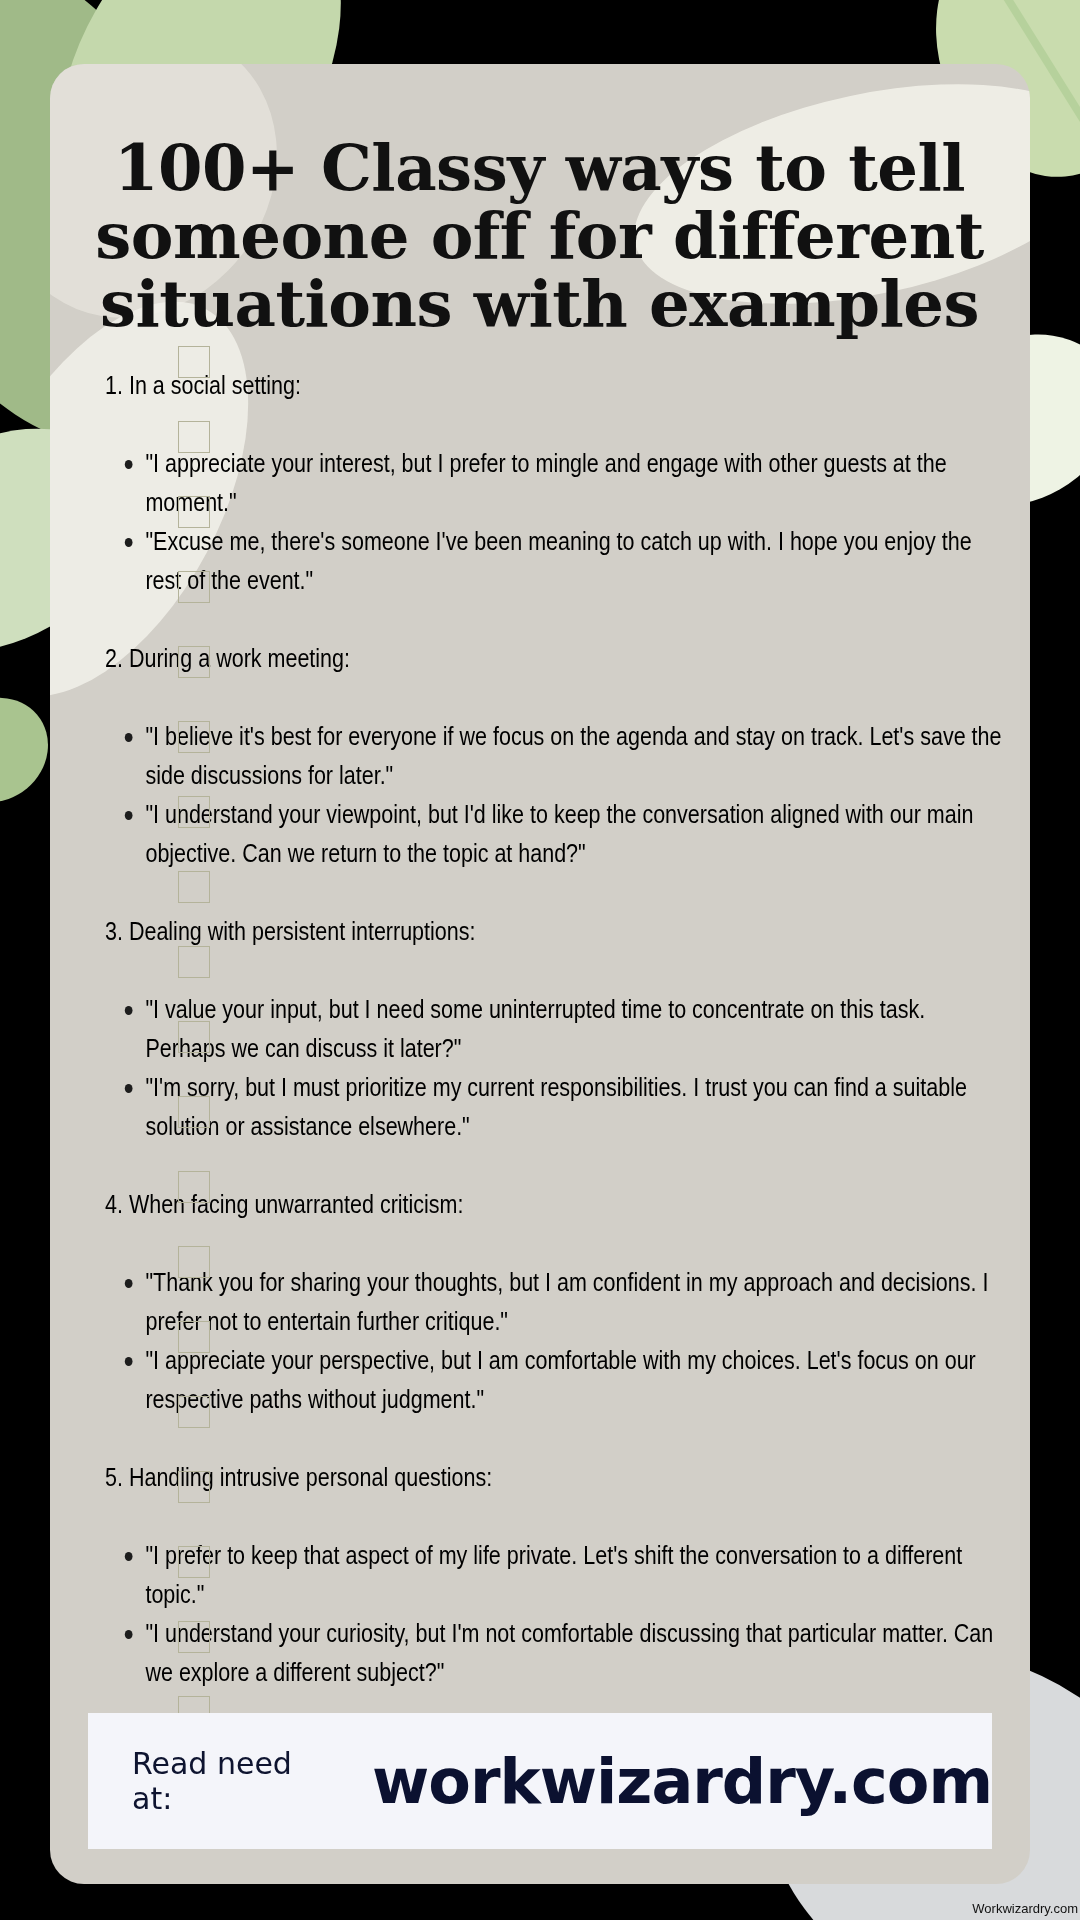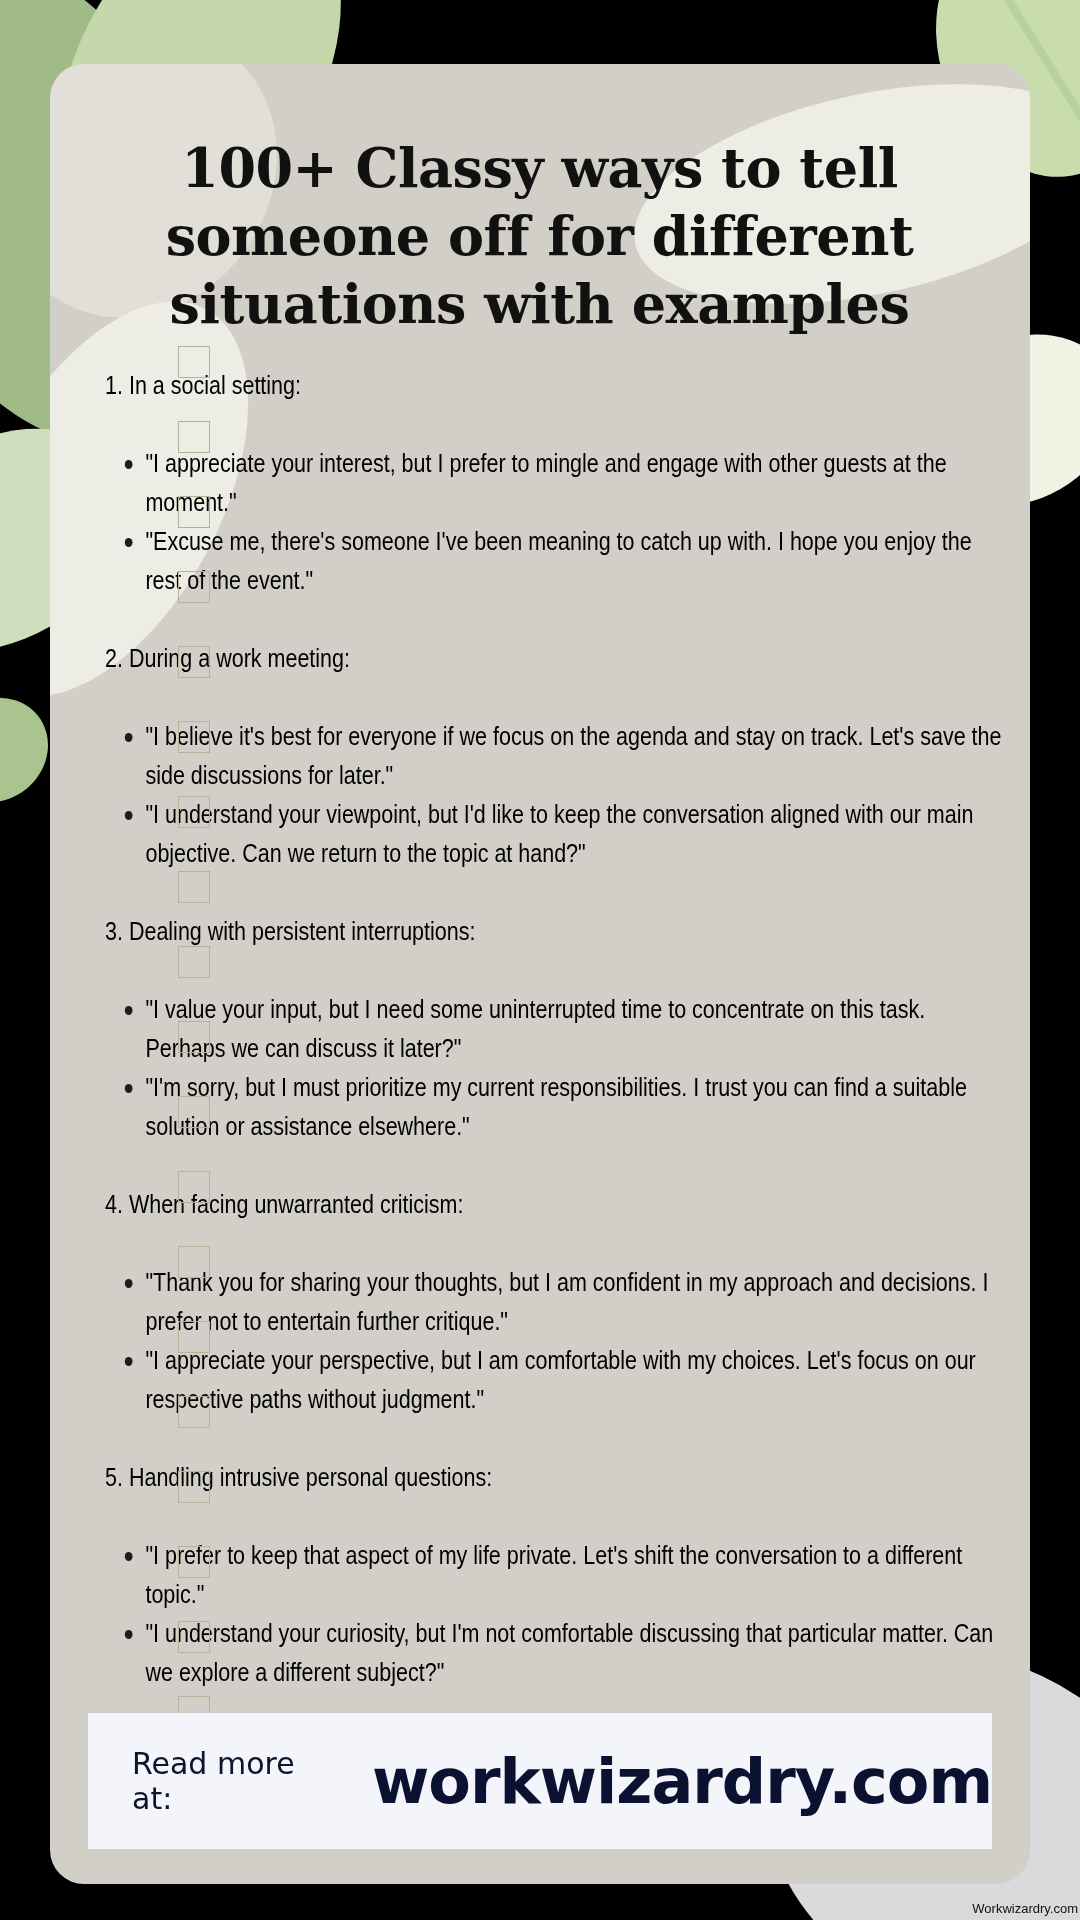--- a/index.html
+++ b/index.html
@@ -23,21 +23,21 @@
     background: #d2cfc8; border-radius: 34px; overflow: hidden;
   }
   .card-leaf-a { position: absolute; left: -60px; top: 220px; width: 230px; height: 430px; background: #f2f1ea; border-radius: 50%; transform: rotate(28deg); opacity: .85; }
   .card-leaf-b { position: absolute; right: -80px; top: 30px; width: 480px; height: 200px; background: #f3f2ea; border-radius: 50%; transform: rotate(-12deg); opacity: .85; }
   .card-leaf-c { position: absolute; left: -40px; top: -40px; width: 260px; height: 300px; background: #f1f0e8; border-radius: 50%; transform: rotate(35deg); opacity: .5; }
 
   .title {
     position: absolute; left: 0; top: 70px; width: 979px; margin: 0;
     text-align: center; color: #111111;
     font-family: "DejaVu Serif", serif; font-weight: bold;
-    font-size: 54px; line-height: 68px; letter-spacing: -0.5px;
+    font-size: 64px; line-height: 68px; letter-spacing: -0.5px;
   }
   .content {
     position: absolute; left: 55px; top: 302px; width: 880px;
     color: #000000; font-family: "Liberation Sans Narrow", "Liberation Sans", sans-serif;
   }
   .section-heading {
     font-size: 25px; line-height: 39px; margin: 0 0 39px 0;
     transform: scaleX(0.86); transform-origin: left;
   }
   .bullets { list-style: none; margin: 0 0 39px 0; padding: 0; }
@@ -145,17 +145,17 @@
   <div class="cursor-box" style="top:1182px"></div>
   <div class="cursor-box" style="top:1257px"></div>
   <div class="cursor-box" style="top:1332px"></div>
   <div class="cursor-box" style="top:1407px"></div>
   <div class="cursor-box" style="top:1482px"></div>
   <div class="cursor-box" style="top:1557px"></div>
   <div class="cursor-box" style="top:1632px"></div>
 </div>
 
 <div class="footer-banner">
-  <span class="footer-label">Read more at:</span>
+  <span class="footer-label">Read need at:</span>
   <a class="footer-link">workwizardry.com</a>
 </div>
 
 <div class="watermark">Workwizardry.com</div>
 
 </body></html>

